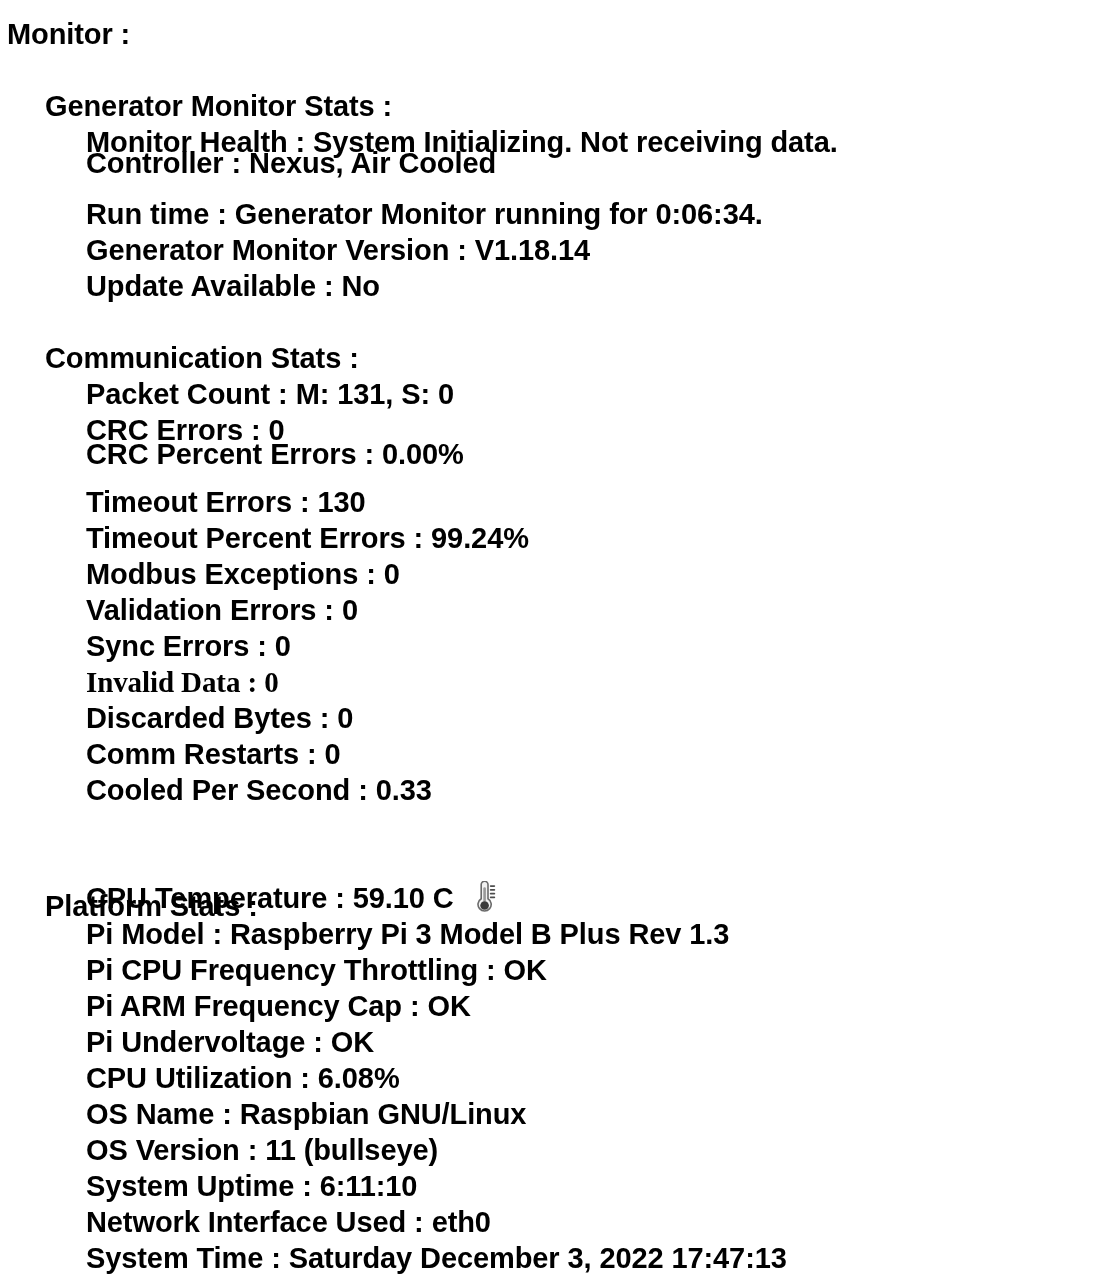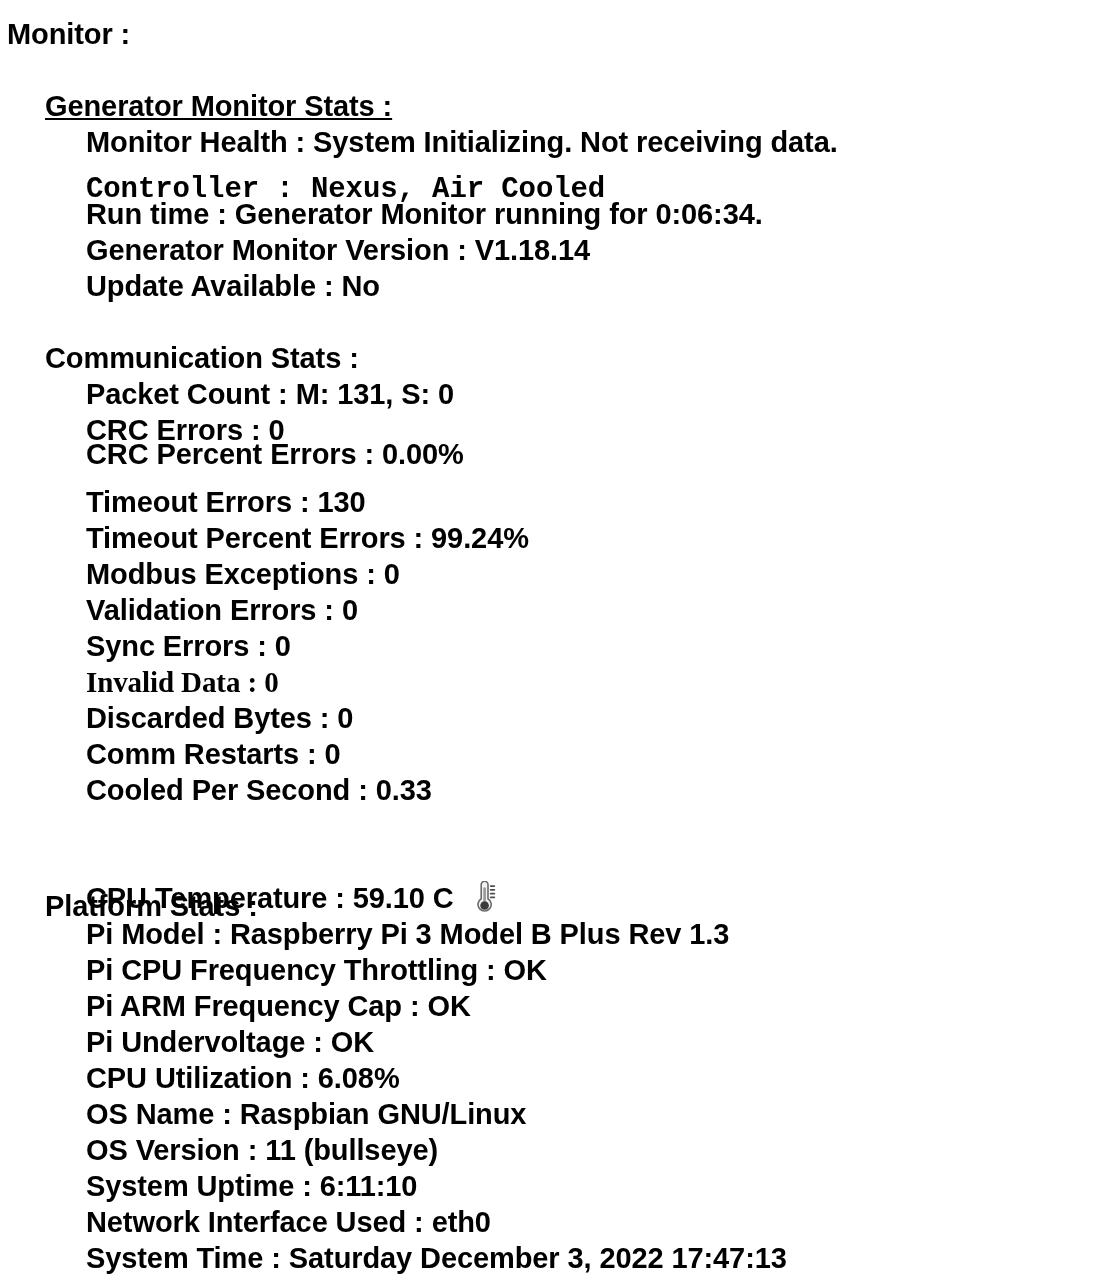--- a/index.html
+++ b/index.html
@@ -84,23 +84,23 @@
 </style>
 </head>
 <body style="background: rgb(255, 255, 255); color: rgb(0, 0, 0);">
 
 <div id="monitor-page">
 
   <div class="root-title">Monitor :</div>
 
   <div id="sections-host">
       <div class="section">
-        <div class="section-title" style="top: 88px; text-decoration: underline;">Generator Monitor Stats :</div>
+        <div class="section-title" style="top: 88px;">Generator Monitor Stats :</div>
         <div class="stat-line" style="top: 124px;"><span class="stat-label">Monitor Health</span> <span class="stat-sep">:</span> <span class="stat-value">System Initializing. Not receiving data.</span></div>
-        <div class="stat-line" style="top: 172px; font-family: Liberation Mono, monospace;"><span class="stat-label">Controller</span> <span class="stat-sep">:</span> <span class="stat-value">Nexus, Air Cooled</span></div>
+        <div class="stat-line" style="top: 145px;"><span class="stat-label">Controller</span> <span class="stat-sep">:</span> <span class="stat-value">Nexus, Air Cooled</span></div>
         <div class="stat-line" style="top: 196px;"><span class="stat-label">Run time</span> <span class="stat-sep">:</span> <span class="stat-value">Generator Monitor running for 0:06:34.</span></div>
         <div class="stat-line" style="top: 232px;"><span class="stat-label">Generator Monitor Version</span> <span class="stat-sep">:</span> <span class="stat-value">V1.18.14</span></div>
         <div class="stat-line" style="top: 268px;"><span class="stat-label">Update Available</span> <span class="stat-sep">:</span> <span class="stat-value">No</span></div>
       </div>
       <div class="section">
         <div class="section-title" style="top: 340px;">Communication Stats :</div>
         <div class="stat-line" style="top: 376px;"><span class="stat-label">Packet Count</span> <span class="stat-sep">:</span> <span class="stat-value">M: 131, S: 0</span></div>
         <div class="stat-line" style="top: 412px;"><span class="stat-label">CRC Errors</span> <span class="stat-sep">:</span> <span class="stat-value">0</span></div>
         <div class="stat-line" style="top: 436px;"><span class="stat-label">CRC Percent Errors</span> <span class="stat-sep">:</span> <span class="stat-value">0.00%</span></div>
         <div class="stat-line" style="top: 484px;"><span class="stat-label">Timeout Errors</span> <span class="stat-sep">:</span> <span class="stat-value">130</span></div>

